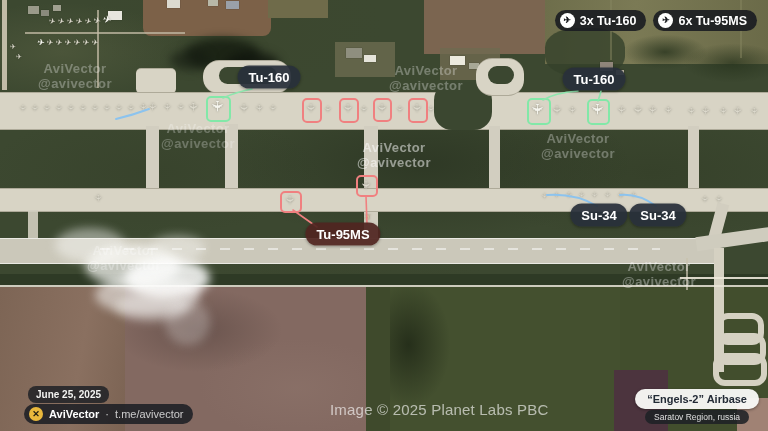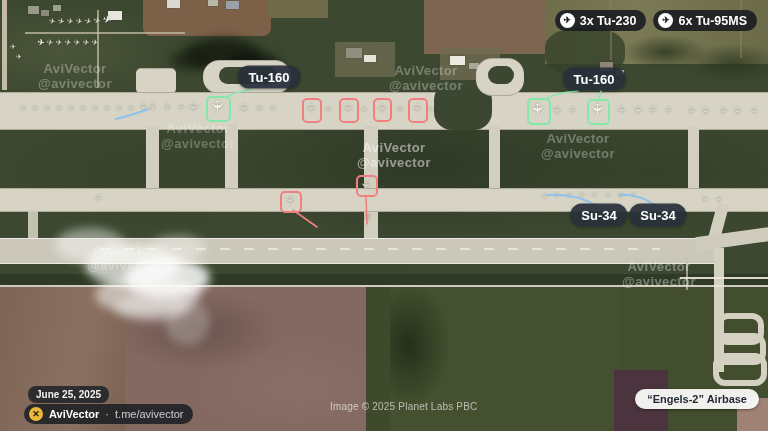--- a/index.html
+++ b/index.html
@@ -40,21 +40,21 @@
          display:flex;align-items:center;justify-content:center;font-size:9px;line-height:1;}
   
   .datepill{position:absolute;left:28px;top:386px;background:rgba(30,33,38,.85);color:#f2f2f0;
             font-size:10px;font-weight:700;padding:3px 8px;border-radius:8px;white-space:nowrap;}
   .creditpill{position:absolute;left:24px;top:404px;background:rgba(28,31,36,.88);
               display:flex;align-items:center;gap:6px;padding:3px 10px 3px 5px;border-radius:11px;white-space:nowrap;}
   .logo{width:14px;height:14px;border-radius:50%;background:#e9b83c;color:#1d1b12;
         display:flex;align-items:center;justify-content:center;font-size:9px;font-weight:700;line-height:1;}
   .brand{color:#fff;font-weight:700;font-size:11px;}
   .handle{color:rgba(255,255,255,.75);font-weight:400;font-size:11px;}
-  .planetcredit{position:absolute;left:330px;top:401px;color:rgba(255,255,255,.62);font-size:10px;letter-spacing:.2px;}
+  .planetcredit{position:absolute;left:330px;top:401px;color:rgba(255,255,255,.62);font-size:15px;letter-spacing:.2px;}
   .basecard{position:absolute;right:9px;top:389px;display:flex;flex-direction:column;align-items:center;gap:1px;}
   .basename{background:rgba(248,248,246,.96);color:#222a35;font-weight:700;font-size:11px;
             padding:4px 12px;border-radius:10px;white-space:nowrap;box-shadow:0 1px 3px rgba(0,0,0,.4);}
   .baseregion{background:rgba(30,33,38,.88);color:rgba(255,255,255,.85);font-size:8.5px;
               padding:2px 9px;border-radius:7px;white-space:nowrap;}
 </style>
 </head>
 <body>
 
 <div class="stage">
@@ -258,40 +258,42 @@
       <path d="M578,91 Q554,93 543,100" stroke="#8fe6ae" stroke-width="1.6" fill="none" stroke-linecap="round"></path>
       <path d="M601,91 Q600,95 598,101" stroke="#8fe6ae" stroke-width="1.6" fill="none" stroke-linecap="round"></path>
       <path d="M317,227 L293,210" stroke="#f08080" stroke-width="1.6" fill="none" stroke-linecap="round"></path>
       <path d="M367,224 L366,196" stroke="#f08080" stroke-width="1.6" fill="none" stroke-linecap="round"></path>
       <path d="M597,206 C580,196 562,194 547,195" stroke="#8cc3ee" stroke-width="2" fill="none" stroke-linecap="round"></path>
       <path d="M656,206 C642,196 630,194 620,195" stroke="#8cc3ee" stroke-width="2" fill="none" stroke-linecap="round"></path>
     </svg>
   <div class="layer">
       <div class="pill" style="left: 269px; top: 77px; background: rgba(40, 47, 58, 0.93);">Tu-160</div>
       <div class="pill" style="left: 594px; top: 79px; background: rgba(40, 47, 58, 0.93);">Tu-160</div>
+      <div class="pill" style="left: 343px; top: 234px; background: rgba(80, 37, 32, 0.93);">Tu-95MS</div>
       <div class="pill" style="left: 599px; top: 215px; background: rgba(40, 47, 58, 0.93);">Su-34</div>
       <div class="pill" style="left: 658px; top: 215px; background: rgba(40, 47, 58, 0.93);">Su-34</div>
     </div>
 
   <div class="badges">
     <div class="badge">
       <span class="bicon">✈</span>
-      <span>3x Tu-230</span>
+      <span>3x Tu-160</span>
     </div>
     <div class="badge">
       <span class="bicon">✈</span>
       <span>6x Tu-95MS</span>
     </div>
   </div>
 
   <div class="datepill">June 25, 2025</div>
   <div class="creditpill">
     <span class="logo">✕</span>
     <span class="brand">AviVector</span>
     <span class="handle">·</span>
     <span class="handle">t.me/avivector</span>
   </div>
   <div class="planetcredit">Image © 2025 Planet Labs PBC</div>
   <div class="basecard">
     <div class="basename">“Engels-2” Airbase</div>
+    <div class="baseregion">Saratov Region, russia</div>
   </div>
 
 </div>
 
 </body></html>

